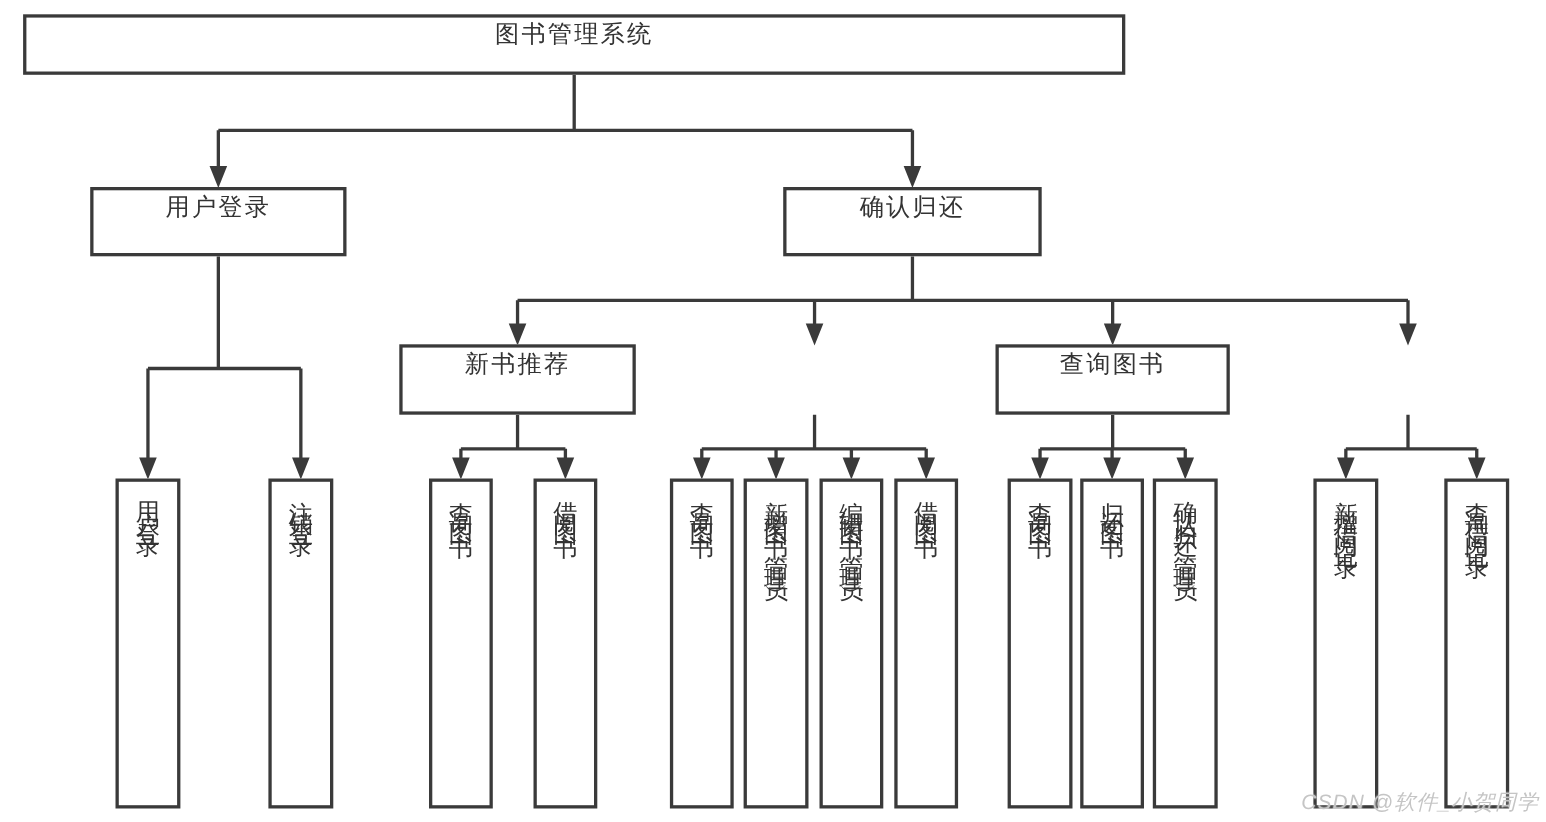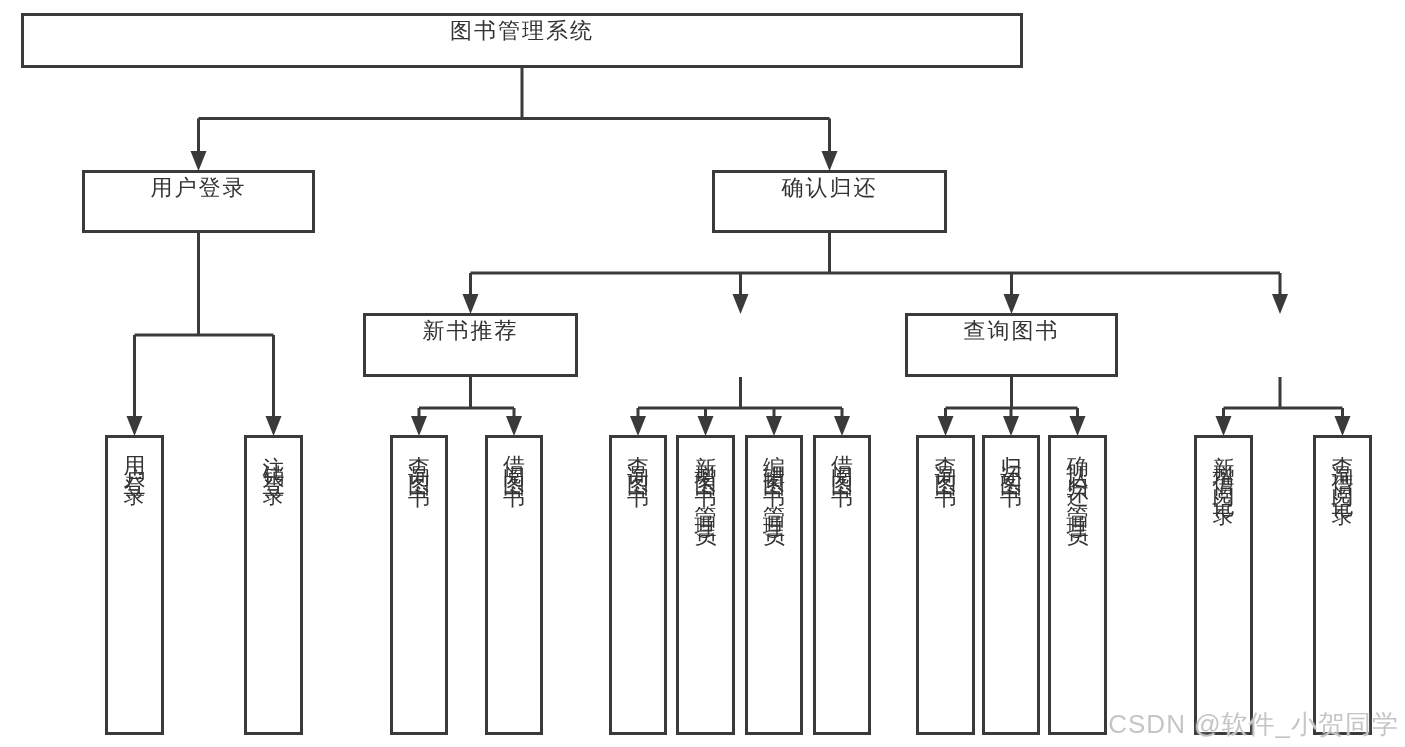--- a/index.html
+++ b/index.html
@@ -38,26 +38,27 @@
     writing-mode:vertical-rl;
     text-orientation:mixed;
     font-size:22px;
     letter-spacing:10px;
     color:var(--text);
     line-height:1;
   }
   .watermark{
     position:absolute;
     right:6px;bottom:5px;
-    font-size:26px;
+    font-size:19px;
     color:var(--watermark);
     letter-spacing:1px;
     z-index:5;
     text-shadow:0 0 2px #ffffff;
     white-space:nowrap;
+    font-style:italic;
   }
 </style>
 </head>
 <body>
 
 <div class="canvas">
 
   <svg class="connectors" width="1405" height="747" viewBox="0 0 1405 747">
     <path class="line-path" d="
       M522 68 V120

